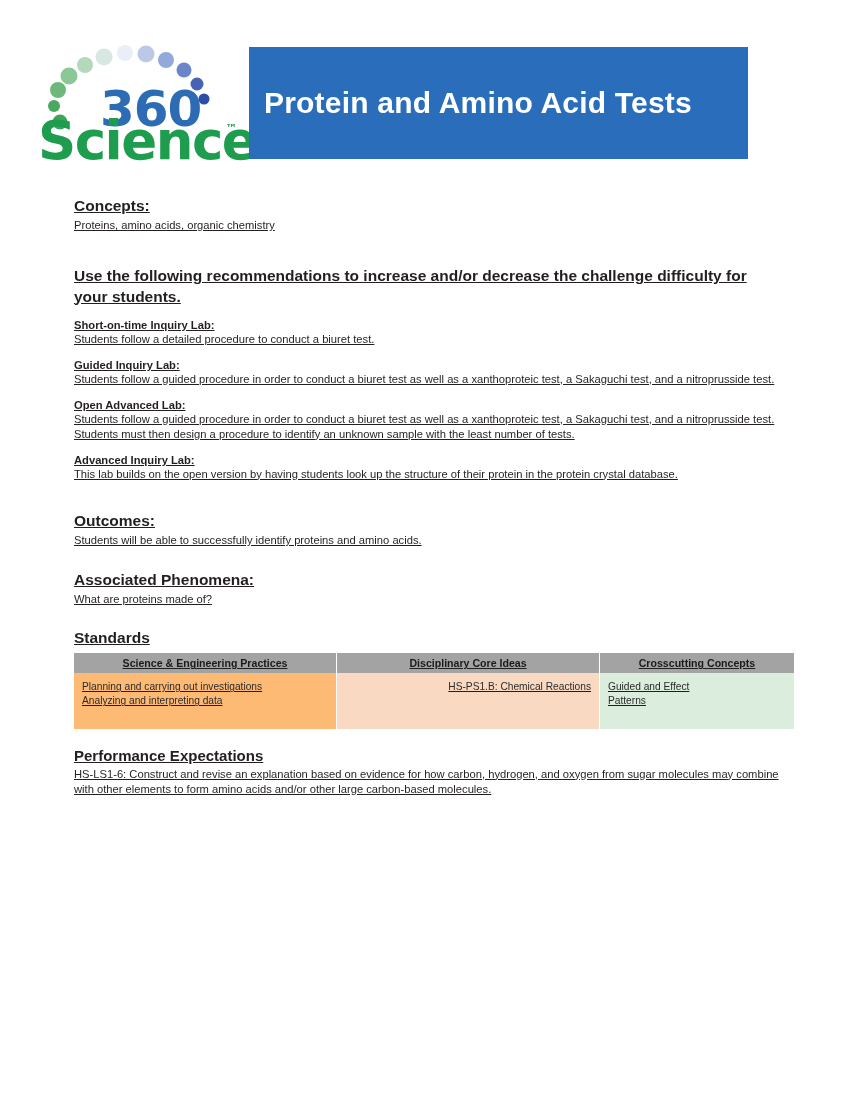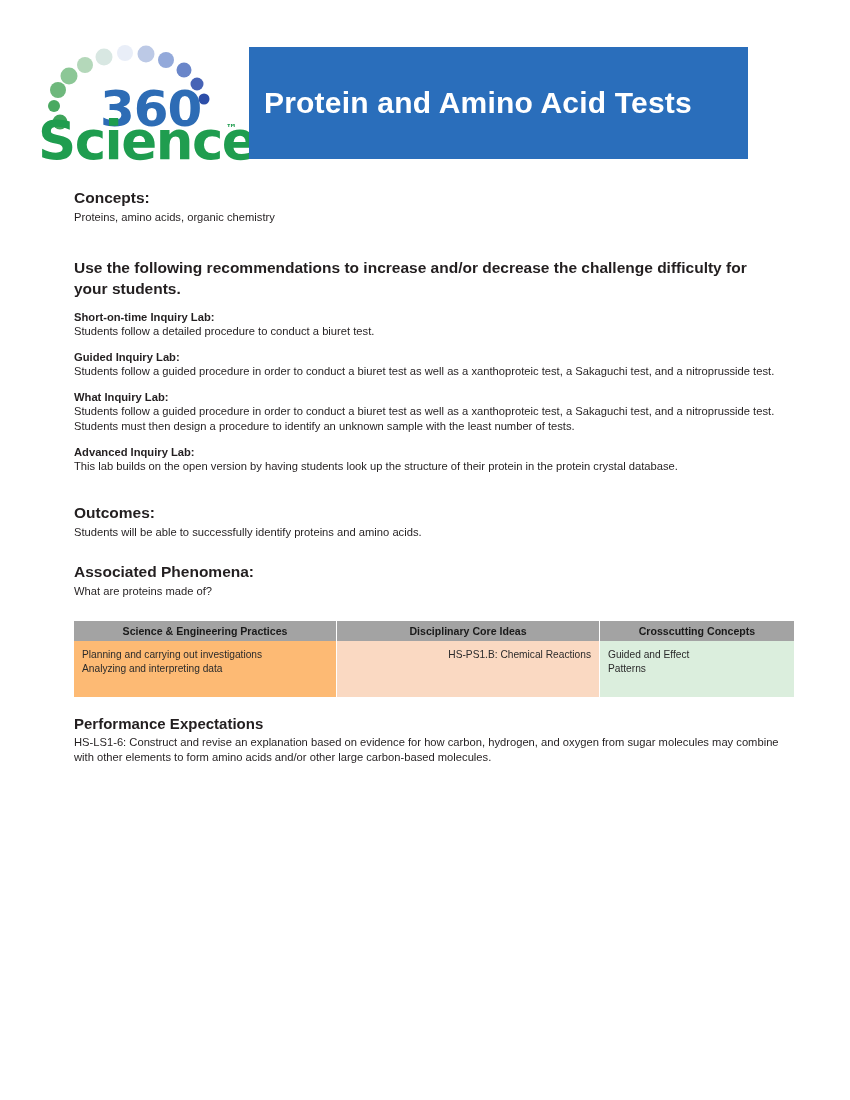--- a/index.html
+++ b/index.html
@@ -86,22 +86,23 @@
     font-weight: 700;
     color: #ffffff;
     letter-spacing: 0.2px;
     white-space: nowrap;
   }
 
   
   .content {
     position: absolute;
     left: 74px;
-    top: 188px;
+    top: 196px;
     width: 706px;
+    text-decoration: underline;
   }
   .h1 {
     font-size: 15.5px;
     font-weight: 700;
     color: #231f20;
     margin: 0 0 3px 0;
     line-height: 1.25;
   }
   .h1.wide {
     font-size: 15.5px;
@@ -210,21 +211,21 @@
       <div class="h2">Short-on-time Inquiry Lab:</div>
       <div class="p">Students follow a detailed procedure to conduct a biuret test.</div>
     </div>
 
     <div class="block">
       <div class="h2">Guided Inquiry Lab:</div>
       <div class="p">Students follow a guided procedure in order to conduct a biuret test as well as a xanthoproteic test, a Sakaguchi test, and a nitroprusside test.</div>
     </div>
 
     <div class="block">
-      <div class="h2">What Inquiry Lab:</div>
+      <div class="h2">Open Advanced Lab:</div>
       <div class="p">Students follow a guided procedure in order to conduct a biuret test as well as a xanthoproteic test, a Sakaguchi test, and a nitroprusside test. Students must then design a procedure to identify an unknown sample with the least number of tests.</div>
     </div>
 
     <div class="block">
       <div class="h2">Advanced Inquiry Lab:</div>
       <div class="p">This lab builds on the open version by having students look up the structure of their protein in the protein crystal database.</div>
     </div>
   </div>
 
   <div class="gap-md"></div>
@@ -237,20 +238,21 @@
   <div class="gap-lg"></div>
 
   <div>
     <div class="h1">Associated Phenomena:</div>
     <div class="p">What are proteins made of?</div>
   </div>
 
   <div class="gap-lg"></div>
 
   <div>
+    <div class="standards-title">Standards</div>
 
     <table class="std-table">
       <thead>
         <tr>
           <th style="width:258px;">Science &amp; Engineering Practices</th>
           <th style="width:258px;">Disciplinary Core Ideas</th>
           <th style="width:190px;">Crosscutting Concepts</th>
         </tr>
       </thead>
       <tbody>

